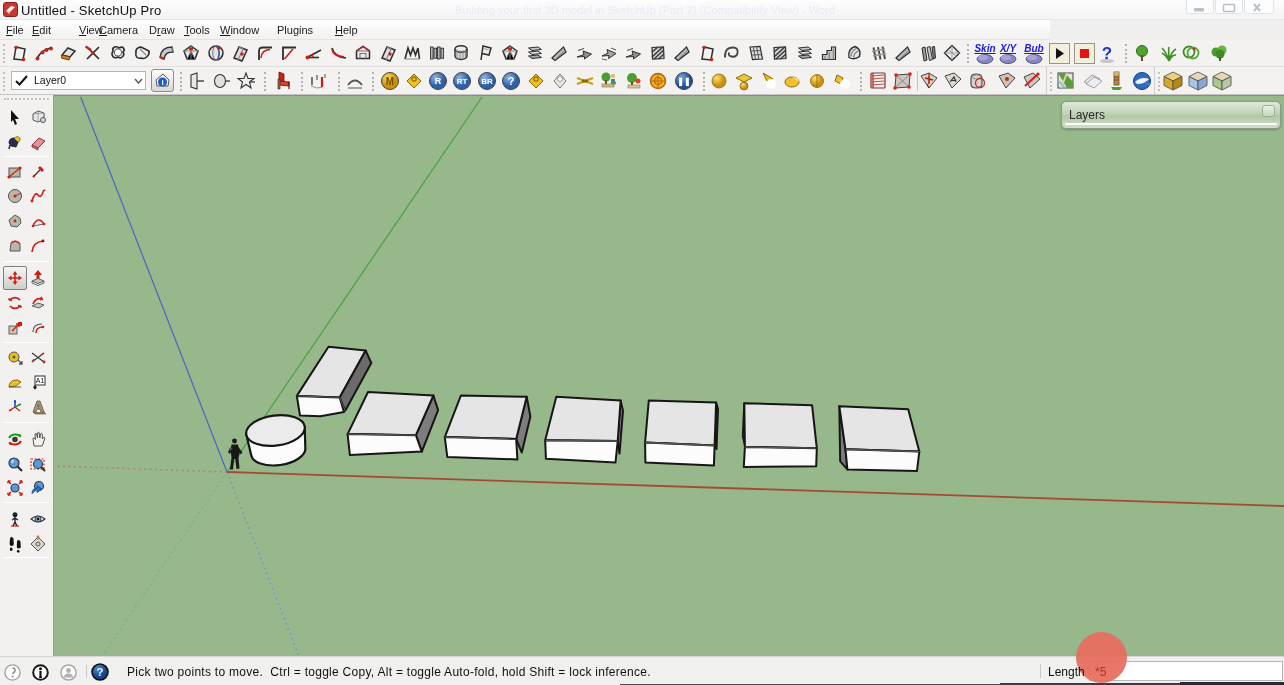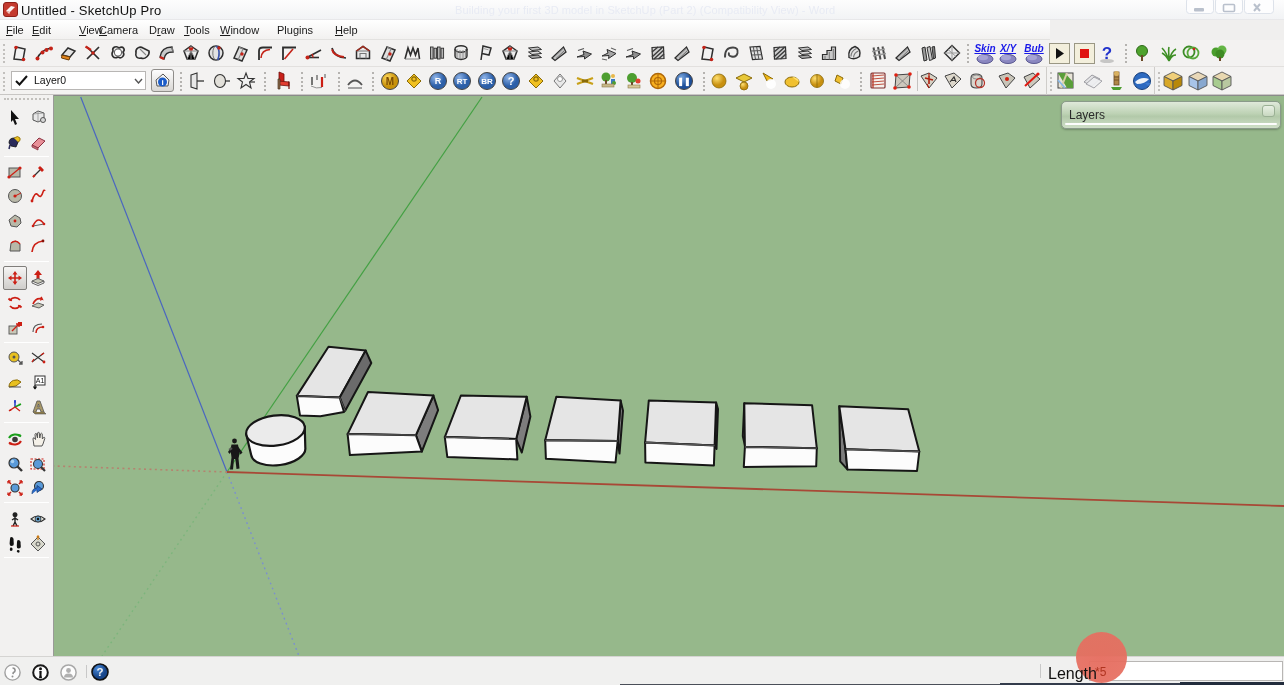--- a/index.html
+++ b/index.html
@@ -789,20 +789,21 @@
     <svg class="icon" style="left:91px;top:6px" width="18" height="18" viewBox="0 0 18 18">
       <defs>
         <radialGradient id="hq" cx="0.35" cy="0.3">
           <stop offset="0" stop-color="#4a8ad8"></stop>
           <stop offset="1" stop-color="#18468a"></stop>
         </radialGradient>
       </defs>
       <circle cx="9" cy="9" r="8" fill="url(#hq)" stroke="#111" stroke-width="1.6"></circle>
       <text x="9" y="13.2" font-size="11.5" font-weight="bold" fill="#f0f0f0" text-anchor="middle">?</text>
     </svg>
+    <span class="abs" style="left:127px;top:8px;font-size:12px;letter-spacing:0.28px;color:#111">Pick two points to move.&nbsp; Ctrl = toggle Copy, Alt = toggle Auto-fold, hold Shift = lock inference.</span>
     <div class="abs" style="left:1040px;top:7px;width:1px;height:14px;background:#c8c8c8"></div>
     <div class="abs" style="left:1089px;top:4px;width:194px;height:20px;background:#fff;border:1px solid #b8b6b4"></div>
   </div>
 <div class="abs" style="left:620px;top:683.5px;width:664px;height:1.5px;background:#4a4f58"></div>
 <div class="abs" style="left:1000px;top:683px;width:284px;height:2px;background:#343c4c"></div>
 <div class="abs" style="left:1180px;top:682px;width:104px;height:3px;background:#222c3c"></div>
 <div class="abs" style="left:1076px;top:632px;width:51px;height:51px;border-radius:50%;background:radial-gradient(circle, rgba(230,110,96,0.96) 0%, rgba(230,110,96,0.93) 80%, rgba(230,110,96,0) 100%)"></div>
-<span class="abs" style="left:1048px;top:665px;font-size:16px;color:#111">Length</span>
+<span class="abs" style="left:1048px;top:665px;font-size:12px;color:#111">Length</span>
 <span class="abs" style="left:1095px;top:665px;font-size:12px;color:#b03420">*5</span>
 </body></html>

